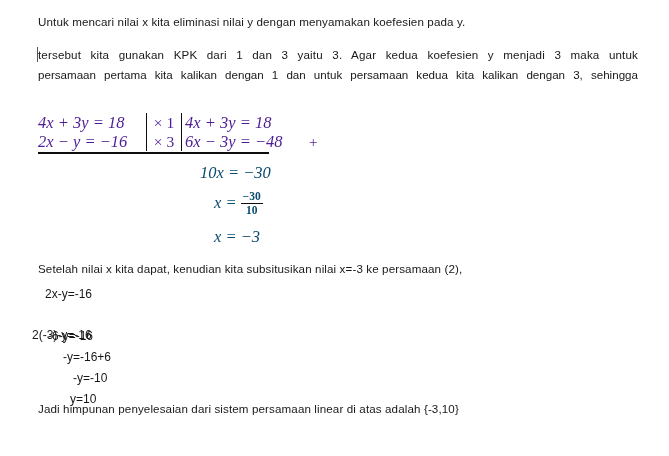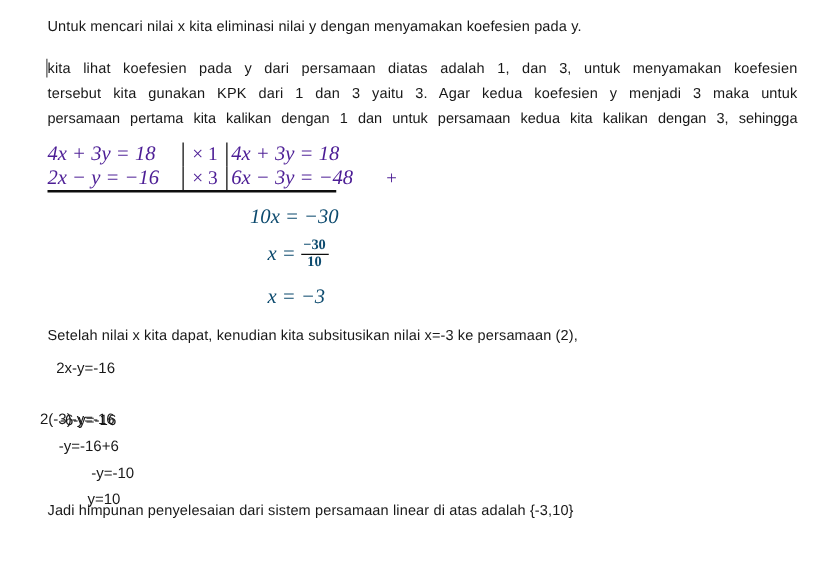--- a/index.html
+++ b/index.html
@@ -206,21 +206,20 @@
 </head>
 <body>
 
 <div class="page">
 
   <div class="para para-intro">Untuk mencari nilai x kita eliminasi nilai y dengan menyamakan koefesien pada y.</div>
 
   <div class="caret"></div>
 
   <div class="para para-body">
-    <span class="lineA">kita lihat koefesien pada y dari persamaan diatas adalah 1, dan 3, untuk menyamakan koefesien</span>
     <span class="lineB">tersebut kita gunakan KPK dari 1 dan 3 yaitu 3. Agar kedua koefesien y menjadi 3 maka untuk</span>
     <span class="lineC">persamaan pertama kita kalikan dengan 1 dan untuk persamaan kedua kita kalikan dengan 3, sehingga</span>
   </div>
 
   <div class="elim">
     <div class="elim-row">
       <span class="col-eq1 mi">4x + 3y = 18</span>
       <span class="col-mul">× 1</span>
       <span class="col-eq2 mi">4x + 3y = 18</span>
       <span class="col-plus"></span>
@@ -246,20 +245,20 @@
   </div>
 
   <div class="math eq-result mi">x = −3</div>
 
   <div class="para para-subst">Setelah nilai x kita dapat, kenudian kita subsitusikan nilai x=-3 ke persamaan (2),</div>
 
   <div class="steps">
     <div class="step" style="left:45px; top:0px;">2x-y=-16</div>
     <div class="step" style="left:32px; top:21px;margin-top:20px;">2(-3)-y=-16</div>
     <div class="step" style="left:48px; top:42px;">-6-y=-16</div>
-    <div class="step" style="left:47px; top:63px;">-y=-16+6</div>
+    <div class="step" style="left:63px; top:63px;">-y=-16+6</div>
     <div class="step" style="left:73px; top:84px;">-y=-10</div>
     <div class="step" style="left:70px; top:105px;">y=10</div>
   </div>
 
   <div class="para para-final">Jadi himpunan penyelesaian dari sistem persamaan linear di atas adalah {-3,10}</div>
 
 </div>
 
 </body></html>

